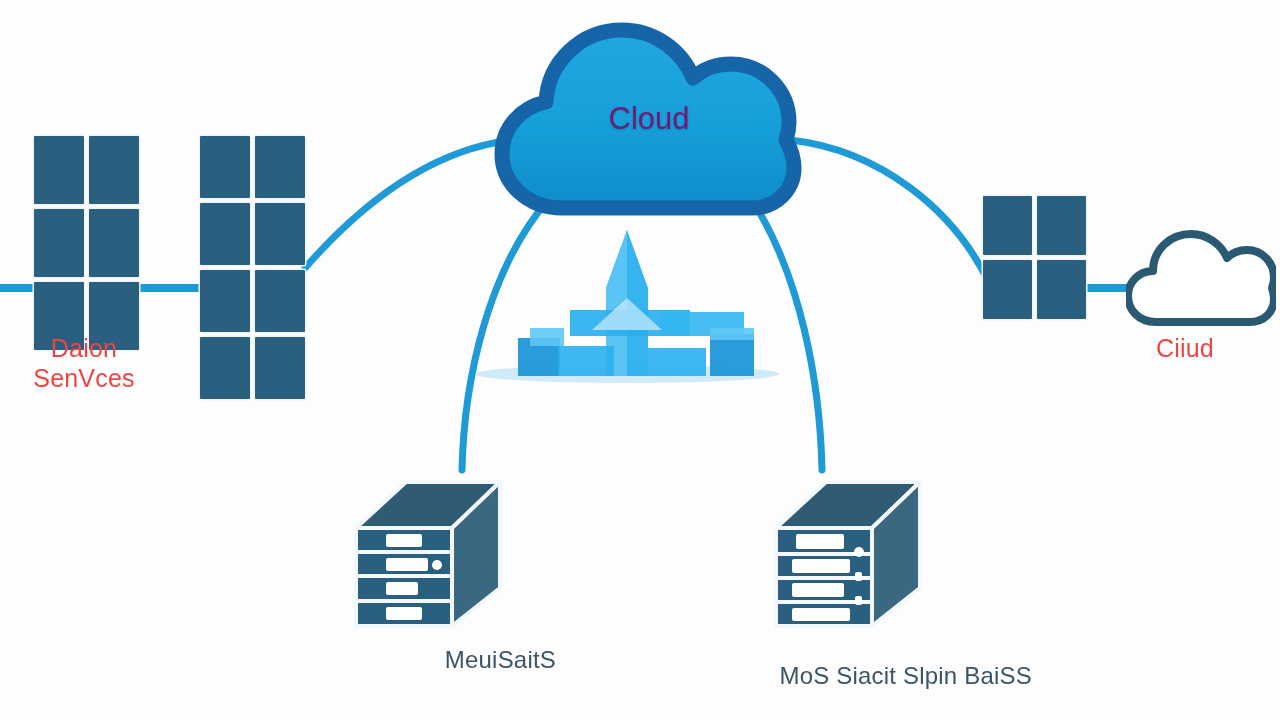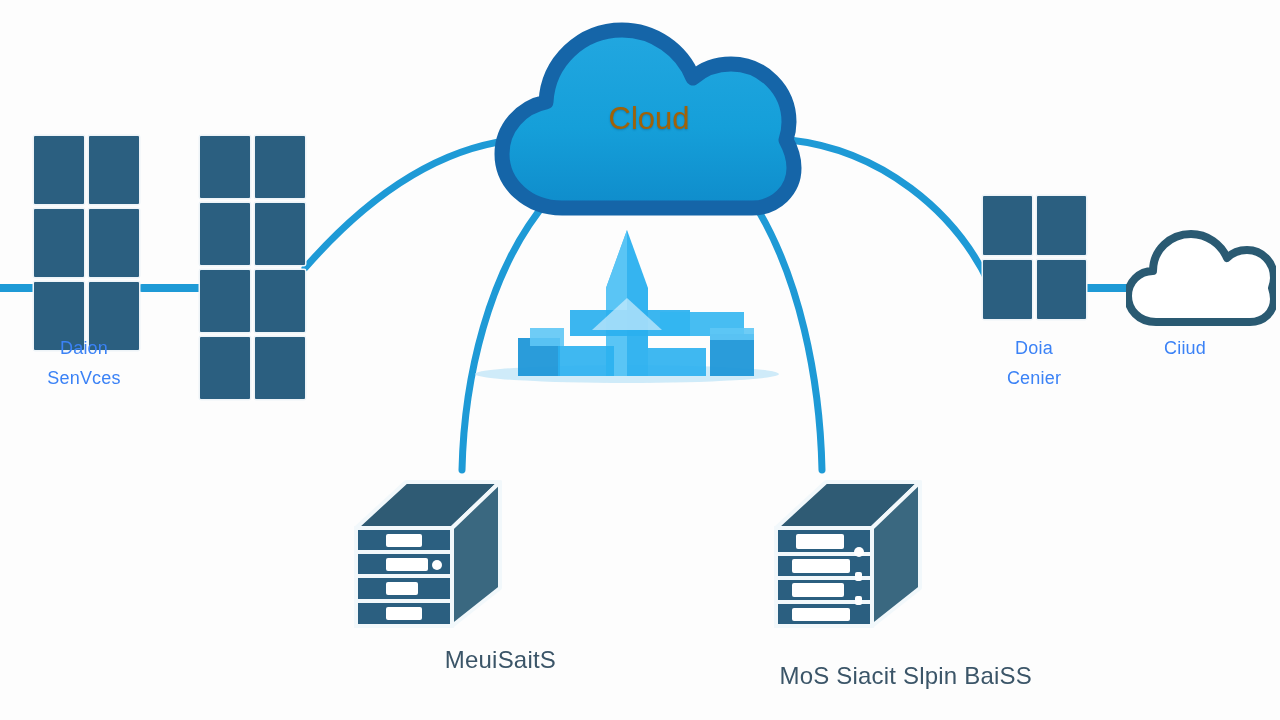--- a/index.html
+++ b/index.html
@@ -34,22 +34,22 @@
     gap: 5px;
   }
   .tile {
     background: #2b5f80;
     box-shadow: 0 0 0 1.5px #eef4f8;
     border-radius: 1px;
   }
   
   .label {
     position: absolute;
-    color: #3b82f6;
-    font-size: 18px;
+    color: #ef4444;
+    font-size: 25px;
     line-height: 30px;
     text-align: center;
     letter-spacing: 0.2px;
     white-space: nowrap;
     font-weight: 400;
   }
   .label.two-line {
     white-space: normal;
     width: 140px;
   }
@@ -65,21 +65,21 @@
     top: 22px;
     width: 322px;
     height: 196px;
   }
   #orchestrator-cloud .cloud-text {
     position: absolute;
     left: 0;
     top: 76px;
     width: 322px;
     text-align: center;
-    color: #a16207;
+    color: #701a75;
     font-size: 31px;
     line-height: 42px;
     z-index: 3;
     pointer-events: none;
     text-shadow: 0 1px 2px rgba(10,60,100,0.35);
   }
   
   #cloud-services-icon {
     position: absolute;
     left: 1126px;
@@ -150,24 +150,20 @@
     <div class="tile"></div>
     <div class="tile"></div>
     <div class="tile"></div>
   </div>
 
   <div class="tile-grid" id="data-center-grid" style="left:983px; top:196px; grid-template-columns:49px 49px; grid-template-rows:59px 59px;">
     <div class="tile"></div>
     <div class="tile"></div>
     <div class="tile"></div>
     <div class="tile"></div>
-  </div>
-  <div class="label two-line" style="left:964px; top:333px;">
-    <div>Doia</div>
-    <div>Cenier</div>
   </div>
 
   <div id="cloud-services-icon">
     <svg viewBox="0 0 150 110" width="150" height="110">
       <path d="M30,98 C12,98 2,85 2,72 C2,58 13,47 27,47 C27,26 44,10 65,10
                C81,10 95,20 101,34 C106,29 113,26 121,26 C136,26 148,38 148,54
                C148,57 147,61 146,64 C147,67 148,71 148,75 C148,88 138,98 124,98 Z" fill="#ffffff" stroke="#2a5a72" stroke-width="8" stroke-linejoin="round"></path>
     </svg>
   </div>
   <div class="label two-line" style="left:1115px; top:333px;">

